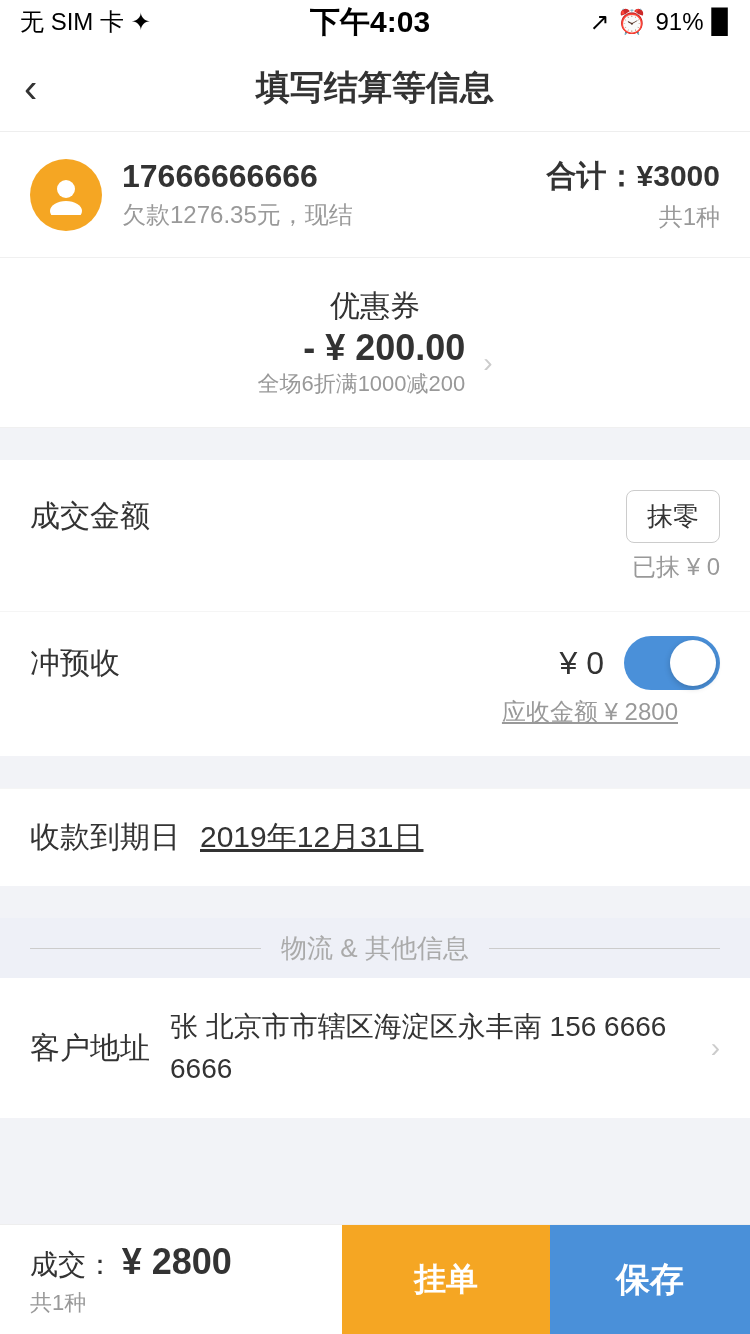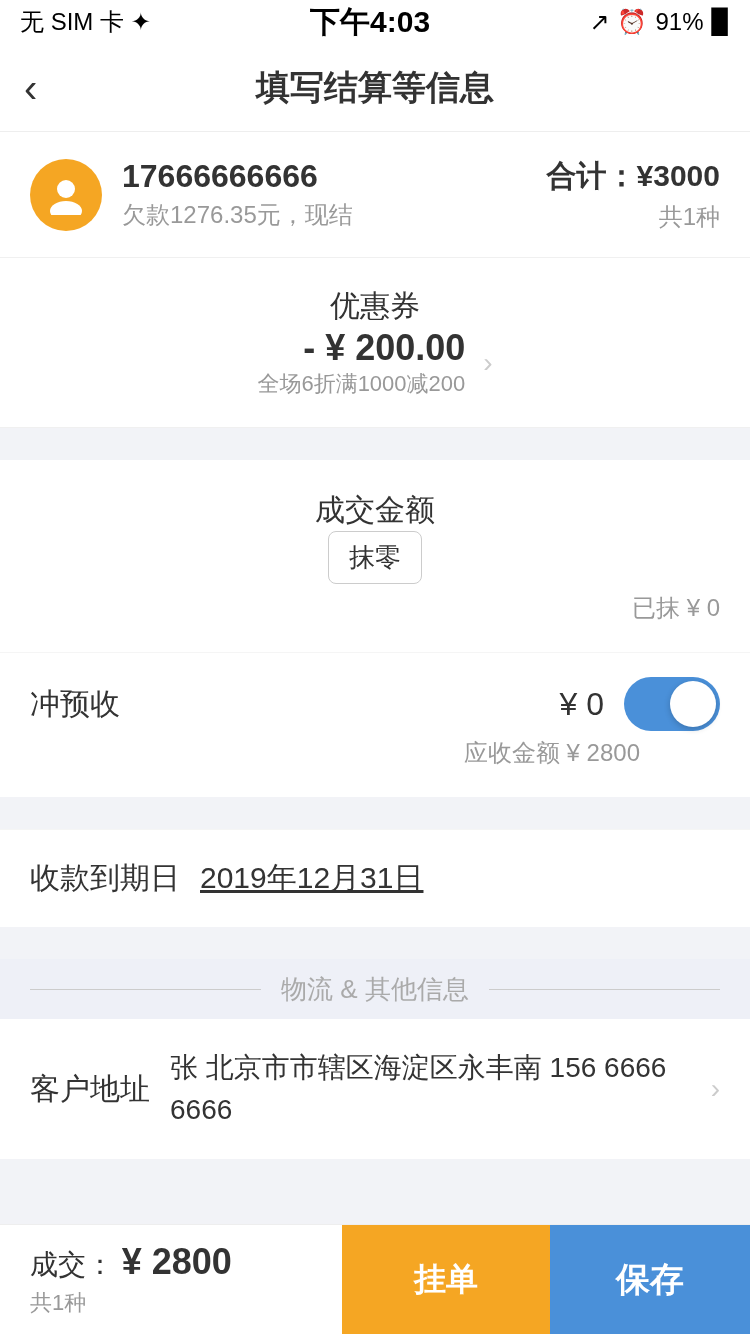--- a/index.html
+++ b/index.html
@@ -117,21 +117,21 @@
       height: 16px;
       background: #f2f3f7;
     }
 
     
     .amount-row {
       display: flex;
       align-items: center;
       padding: 30px 30px 0 30px;
       background: #fff;
-      flex-direction: column;
+      justify-content: space-between;
     }
     .row-label { font-size: 30px; color: #333; }
     .amount-right { display: flex; align-items: center; gap: 20px; }
     .amount-value { font-size: 56px; font-weight: 700; color: #4a90d9; }
     .round-btn {
       border: 1px solid #ccc;
       border-radius: 8px;
       padding: 8px 20px;
       font-size: 26px;
       color: #333;
@@ -151,25 +151,26 @@
       display: flex;
       align-items: center;
       padding: 24px 30px 0 30px;
       background: #fff;
       justify-content: space-between;
       border-top: 1px solid #f5f5f5;
     }
     .prepay-right { display: flex; align-items: center; gap: 20px; }
     .prepay-amount { font-size: 32px; color: #333; font-weight: 500; }
     .prepay-sub-row {
-      padding: 6px 110px 28px 30px;
+      padding: 6px 72px 28px 30px;
       background: #fff;
       font-size: 24px;
       color: #999;
       text-align: right;
+      text-decoration: underline;
     }
 
     
     .toggle {
       width: 96px;
       height: 54px;
       border-radius: 27px;
       background: #4a90d9;
       position: relative;
       cursor: pointer;

